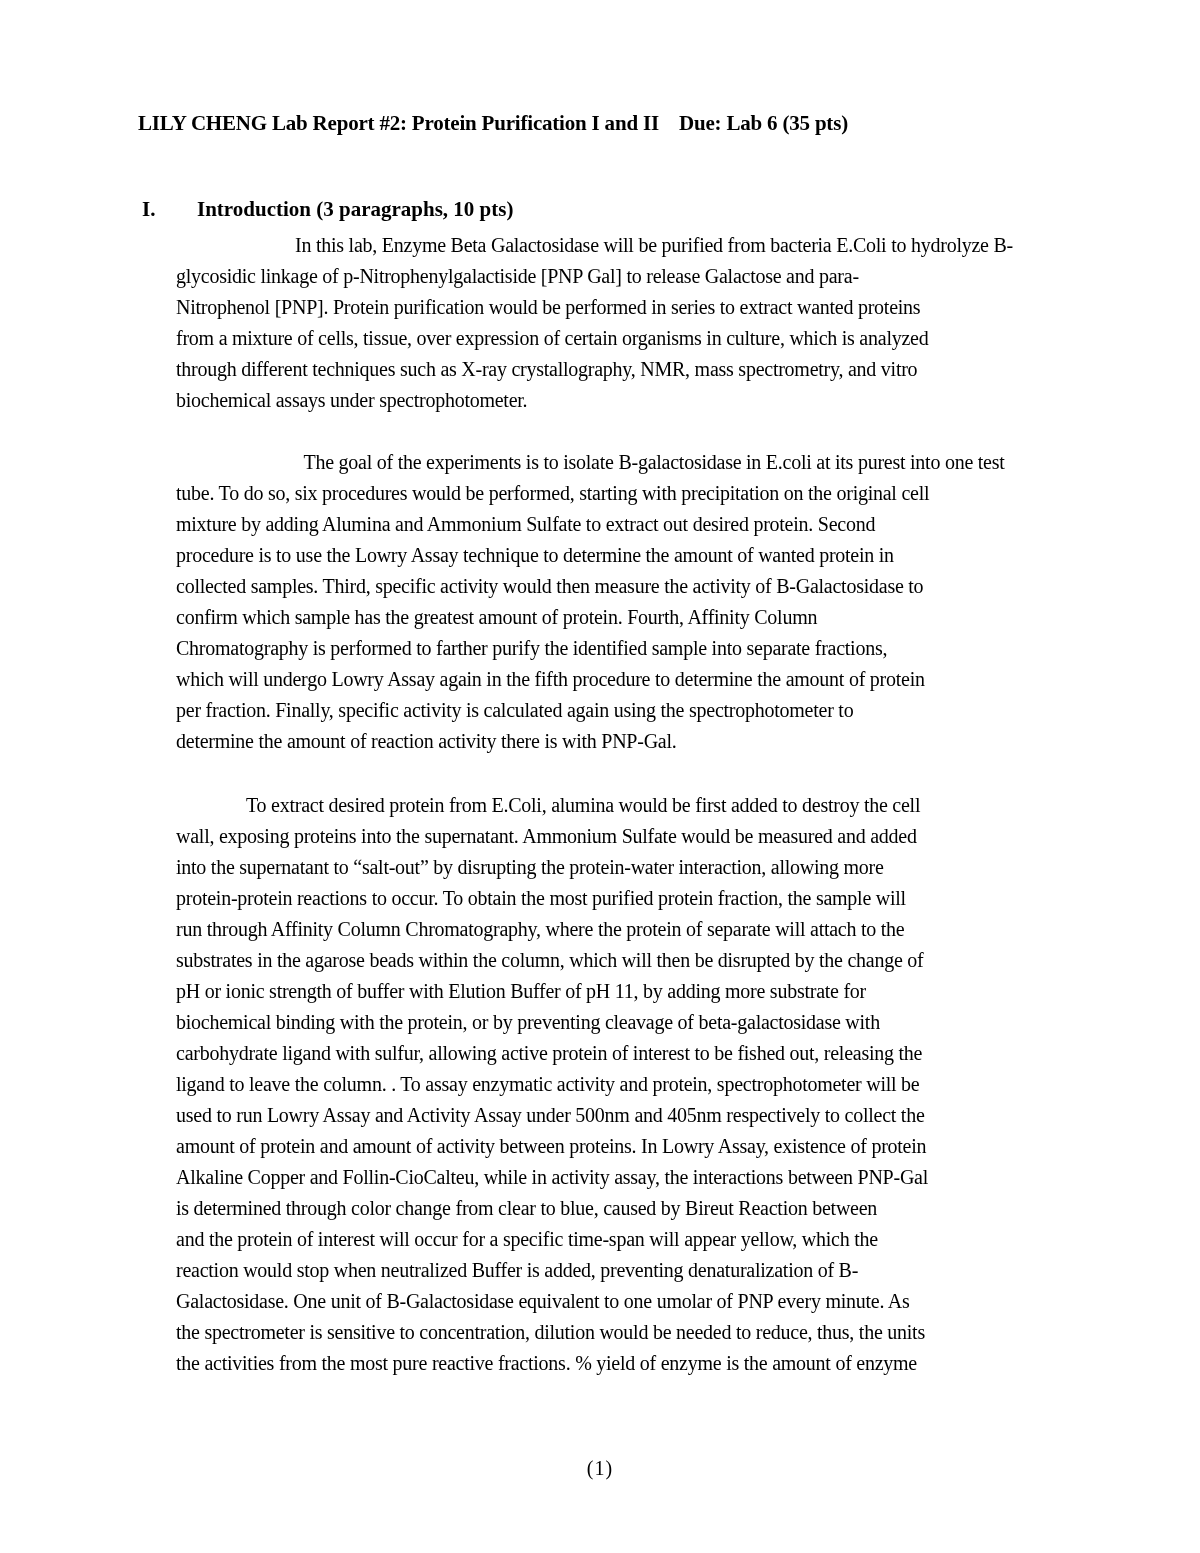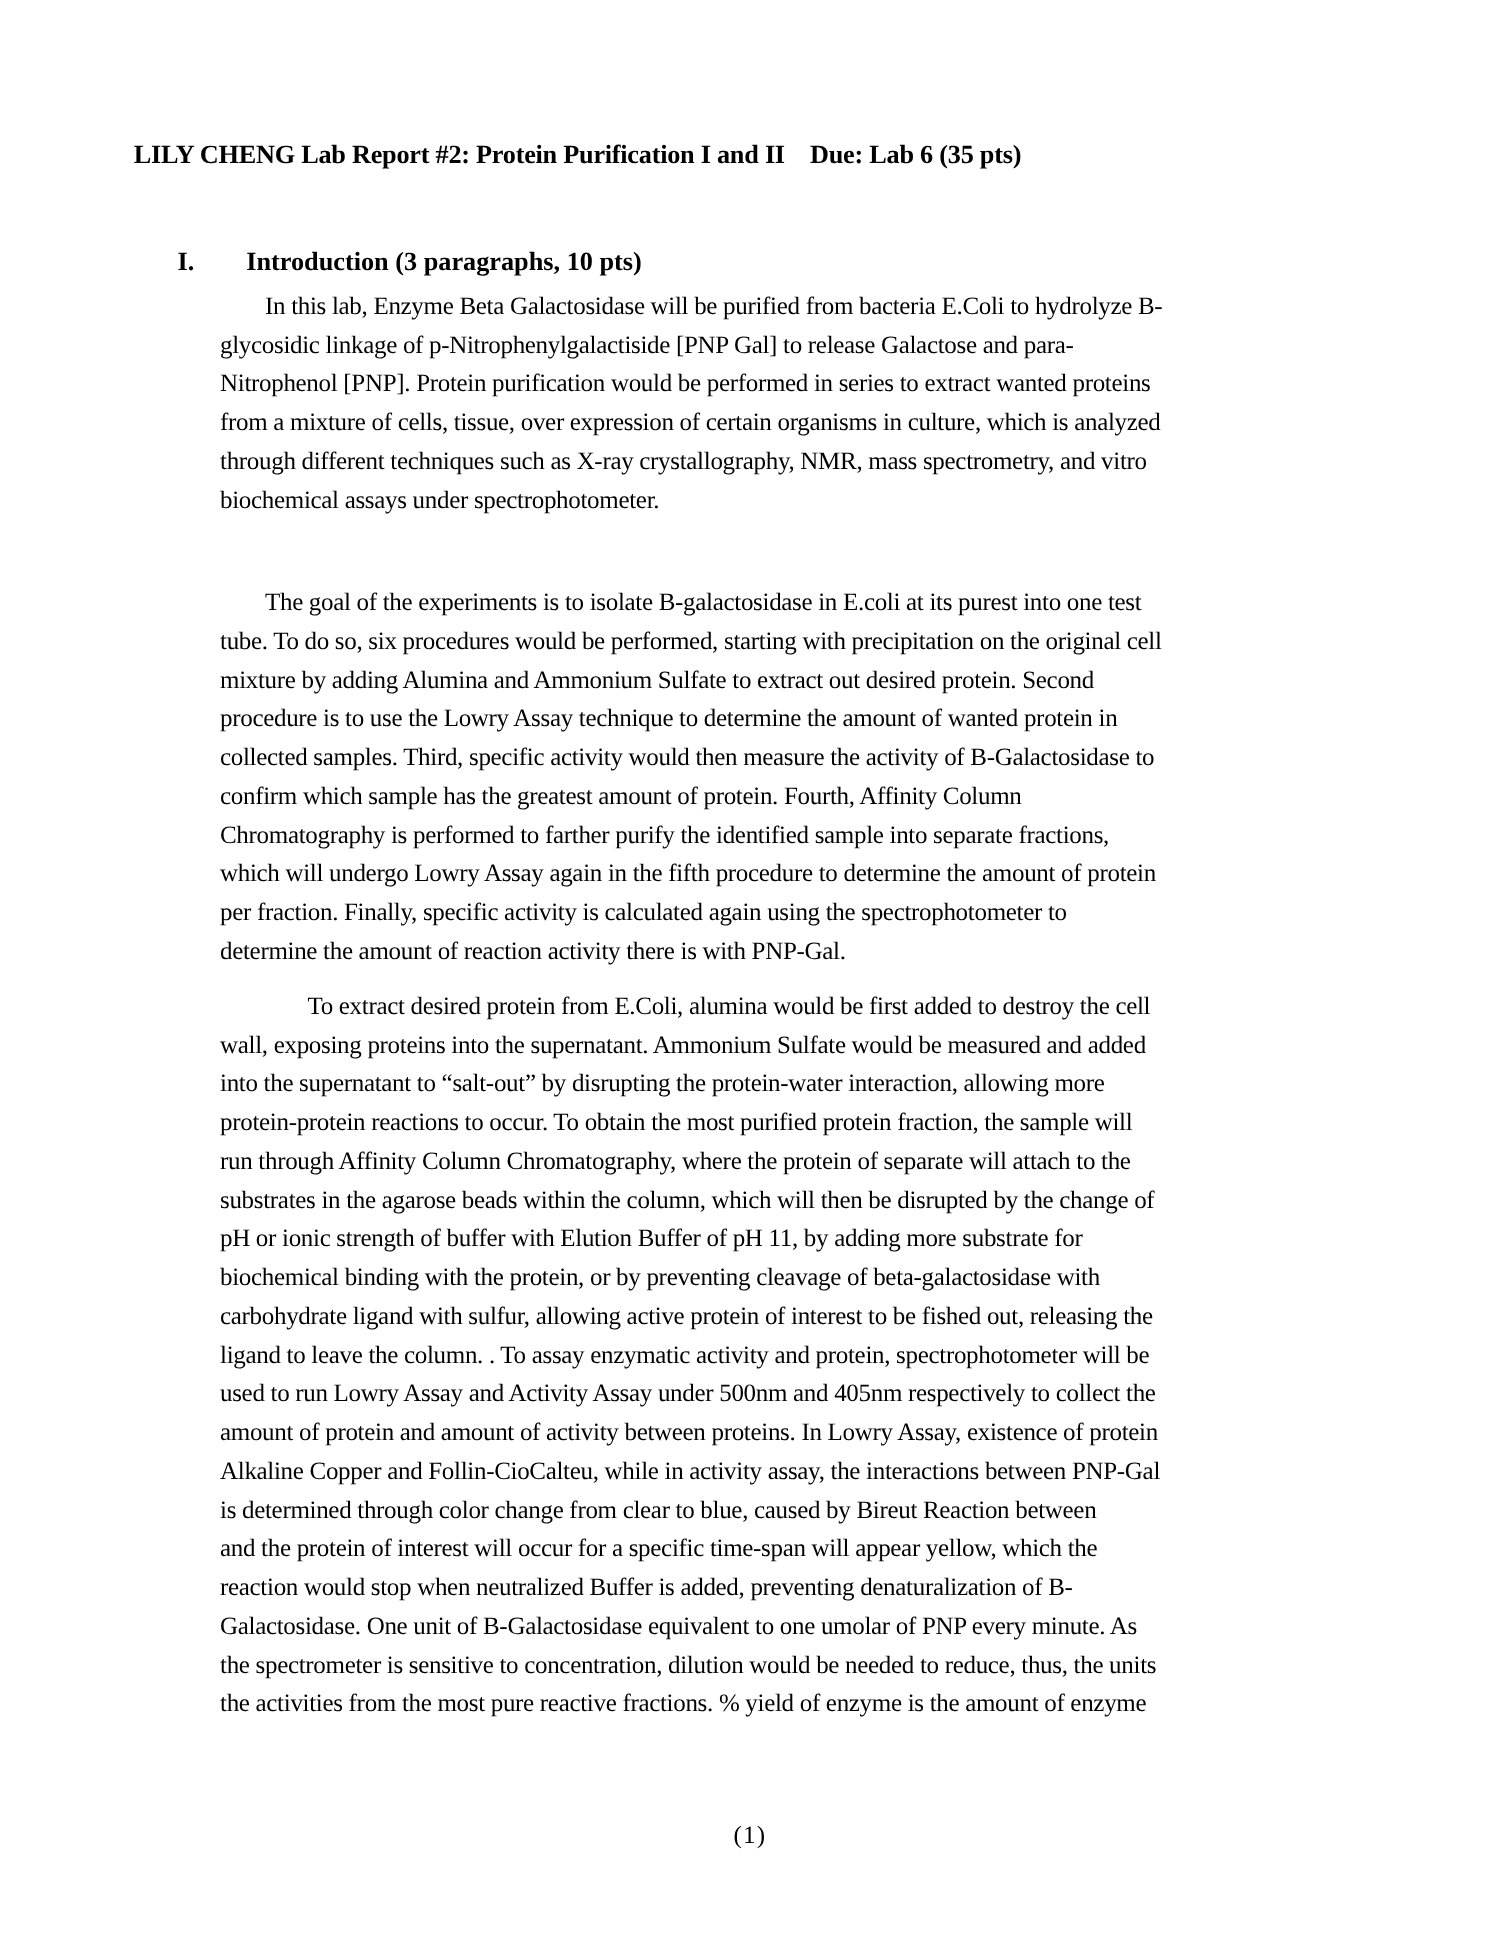--- a/index.html
+++ b/index.html
@@ -18,21 +18,21 @@
     .page {
       position: absolute;
       left: 0;
       top: 0;
       width: 1200px;
       height: 1553px;
       background: #ffffff;
     }
     .title {
       position: absolute;
-      left: 107px;
+      left: 138px;
       top: 111px;
       font-size: 21px;
       font-weight: bold;
       white-space: pre;
       letter-spacing: -0.2px;
     }
     .section-heading {
       position: absolute;
       left: 121px;
       top: 172px;
@@ -49,24 +49,24 @@
       left: 176px;
       width: 920px;
     }
     .line {
       height: 31px;
       line-height: 31px;
       font-size: 20px;
       white-space: nowrap;
       letter-spacing: -0.25px;
     }
-    .line.first { padding-left: 36px; }
+    .line.first { padding-left: 36px; text-align: center; }
     .line.first-wide { padding-left: 70px; }
     .p1 { top: 230px; }
-    .p2 { top: 447px; margin-top: 20px; }
+    .p2 { top: 447px; }
     .p3 { top: 790px; }
     .page-number {
       position: absolute;
       left: 0;
       width: 1200px;
       top: 1457px;
       text-align: center;
       font-size: 20px;
       letter-spacing: 1px;
     }

